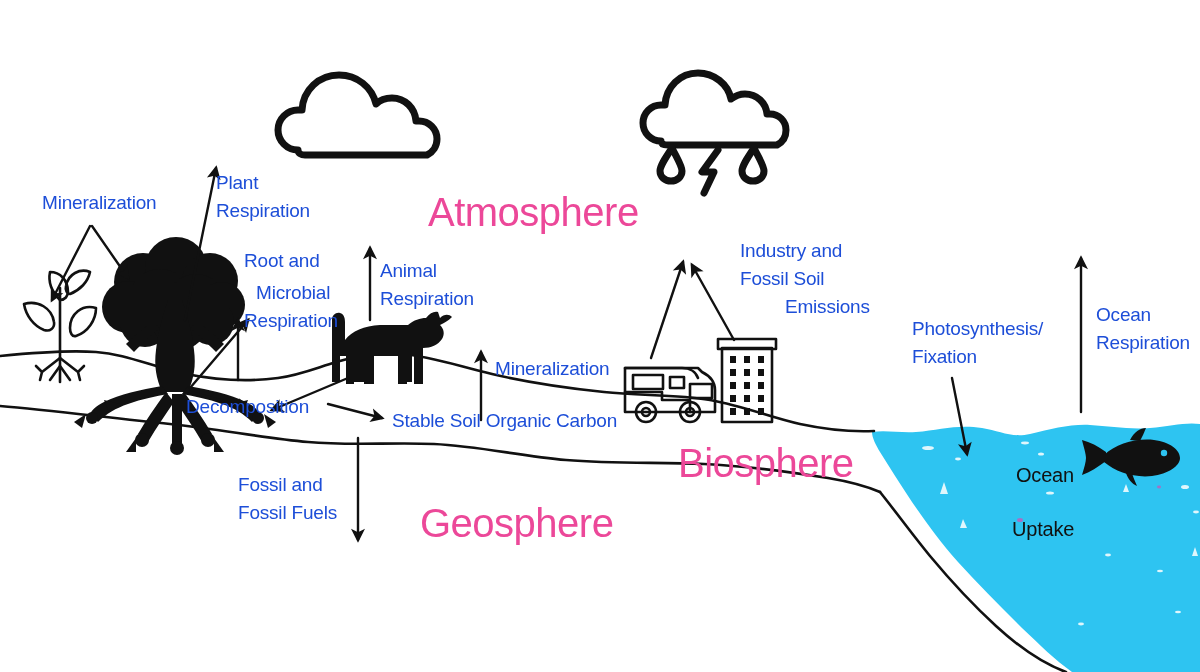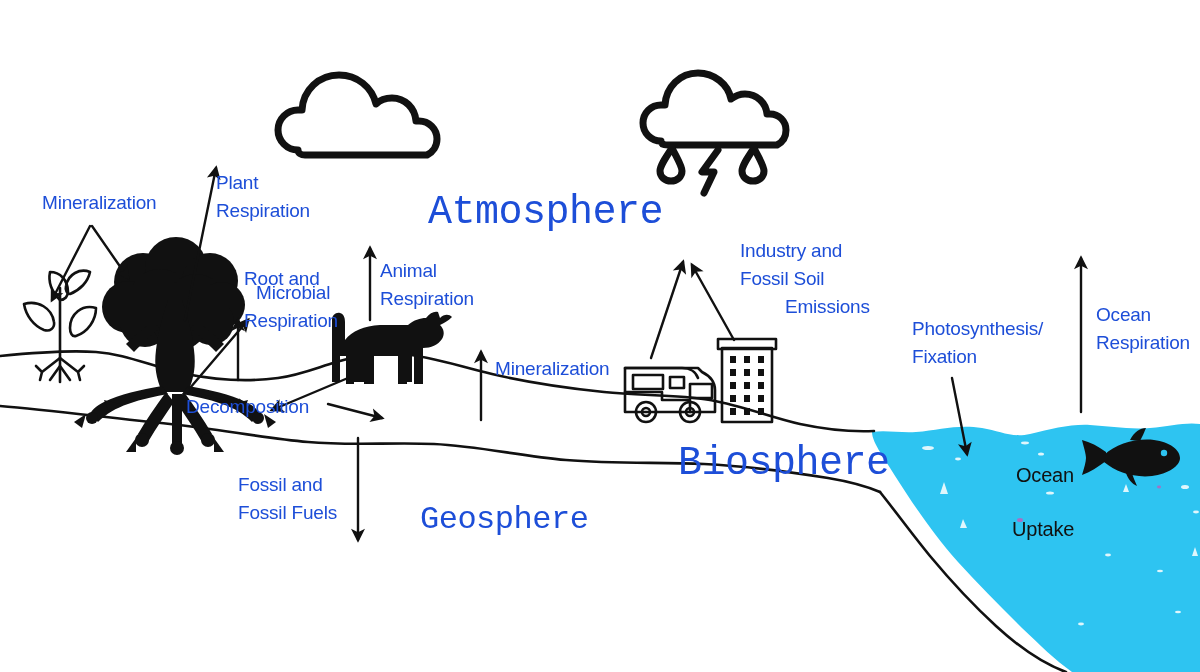--- a/index.html
+++ b/index.html
@@ -26,29 +26,29 @@
     color: #1d4ed8;
     font-family: "Liberation Sans", sans-serif;
     font-weight: 400;
     line-height: 1.18;
     white-space: pre;
     letter-spacing: -0.2px;
   }
   .lbl-sm { font-size: 19px; }
   .sphere {
     position: absolute;
-    color: #1d4ed8;
-    font-family: Liberation Mono, monospace;
+    color: #ec4899;
+    font-family: Liberation Sans, sans-serif;
     font-weight: 400;
     white-space: pre;
     letter-spacing: -0.5px;
   }
   .sphere-atmos { font-size: 40px; }
   .sphere-bio   { font-size: 40px; margin-top: 28px; }
-  .sphere-geo   { font-size: 32px; }
+  .sphere-geo   { font-size: 40px; }
   .lbl-ocean-in { font-size: 20px; color: #111; }
 </style>
 </head>
 <body>
 
 <div id="stage">
 
   <svg id="scene" viewBox="0 0 1200 672" xmlns="http://www.w3.org/2000/svg">
     <defs>
       <marker id="arrow" viewBox="0 0 12 12" refX="9" refY="6" markerWidth="7" markerHeight="7" orient="auto-start-reverse">
@@ -334,29 +334,30 @@
 
       <path d="M1081,412 L1081,258" marker-end="url(#arrow)"></path>
     </g>
   </svg>
 
   <div class="lbl lbl-sm" style="left:42px; top:192px;">Mineralization</div>
 
   <div class="lbl lbl-sm" style="left:216px; top:172px;">Plant</div>
   <div class="lbl lbl-sm" style="left:216px; top:200px;">Respiration</div>
 
-  <div class="lbl lbl-sm" style="left:244px; top:268px;">Root and</div>
+  <div class="lbl lbl-sm" style="left:244px; top:250px;">Root and</div>
   <div class="lbl lbl-sm" style="left:244px; top:282px;margin-left:12px;">Microbial</div>
   <div class="lbl lbl-sm" style="left:244px; top:310px;">Respiration</div>
 
   <div class="lbl lbl-sm" style="left:380px; top:260px;">Animal</div>
   <div class="lbl lbl-sm" style="left:380px; top:288px;">Respiration</div>
 
   <div class="lbl lbl-sm" style="left:186px; top:396px;">Decomposition</div>
 
+  <div class="lbl lbl-sm" style="left:392px; top:410px;">Stable Soil Organic Carbon</div>
 
   <div class="lbl lbl-sm" style="left:495px; top:358px;">Mineralization</div>
 
   <div class="lbl lbl-sm" style="left:740px; top:240px;">Industry and</div>
   <div class="lbl lbl-sm" style="left:740px; top:268px;">Fossil Soil</div>
   <div class="lbl lbl-sm" style="left:740px; top:296px;margin-left:45px;">Emissions</div>
 
   <div class="lbl lbl-sm" style="left:238px; top:474px;text-align:right;">Fossil and</div>
   <div class="lbl lbl-sm" style="left:238px; top:502px;">Fossil Fuels</div>
 

